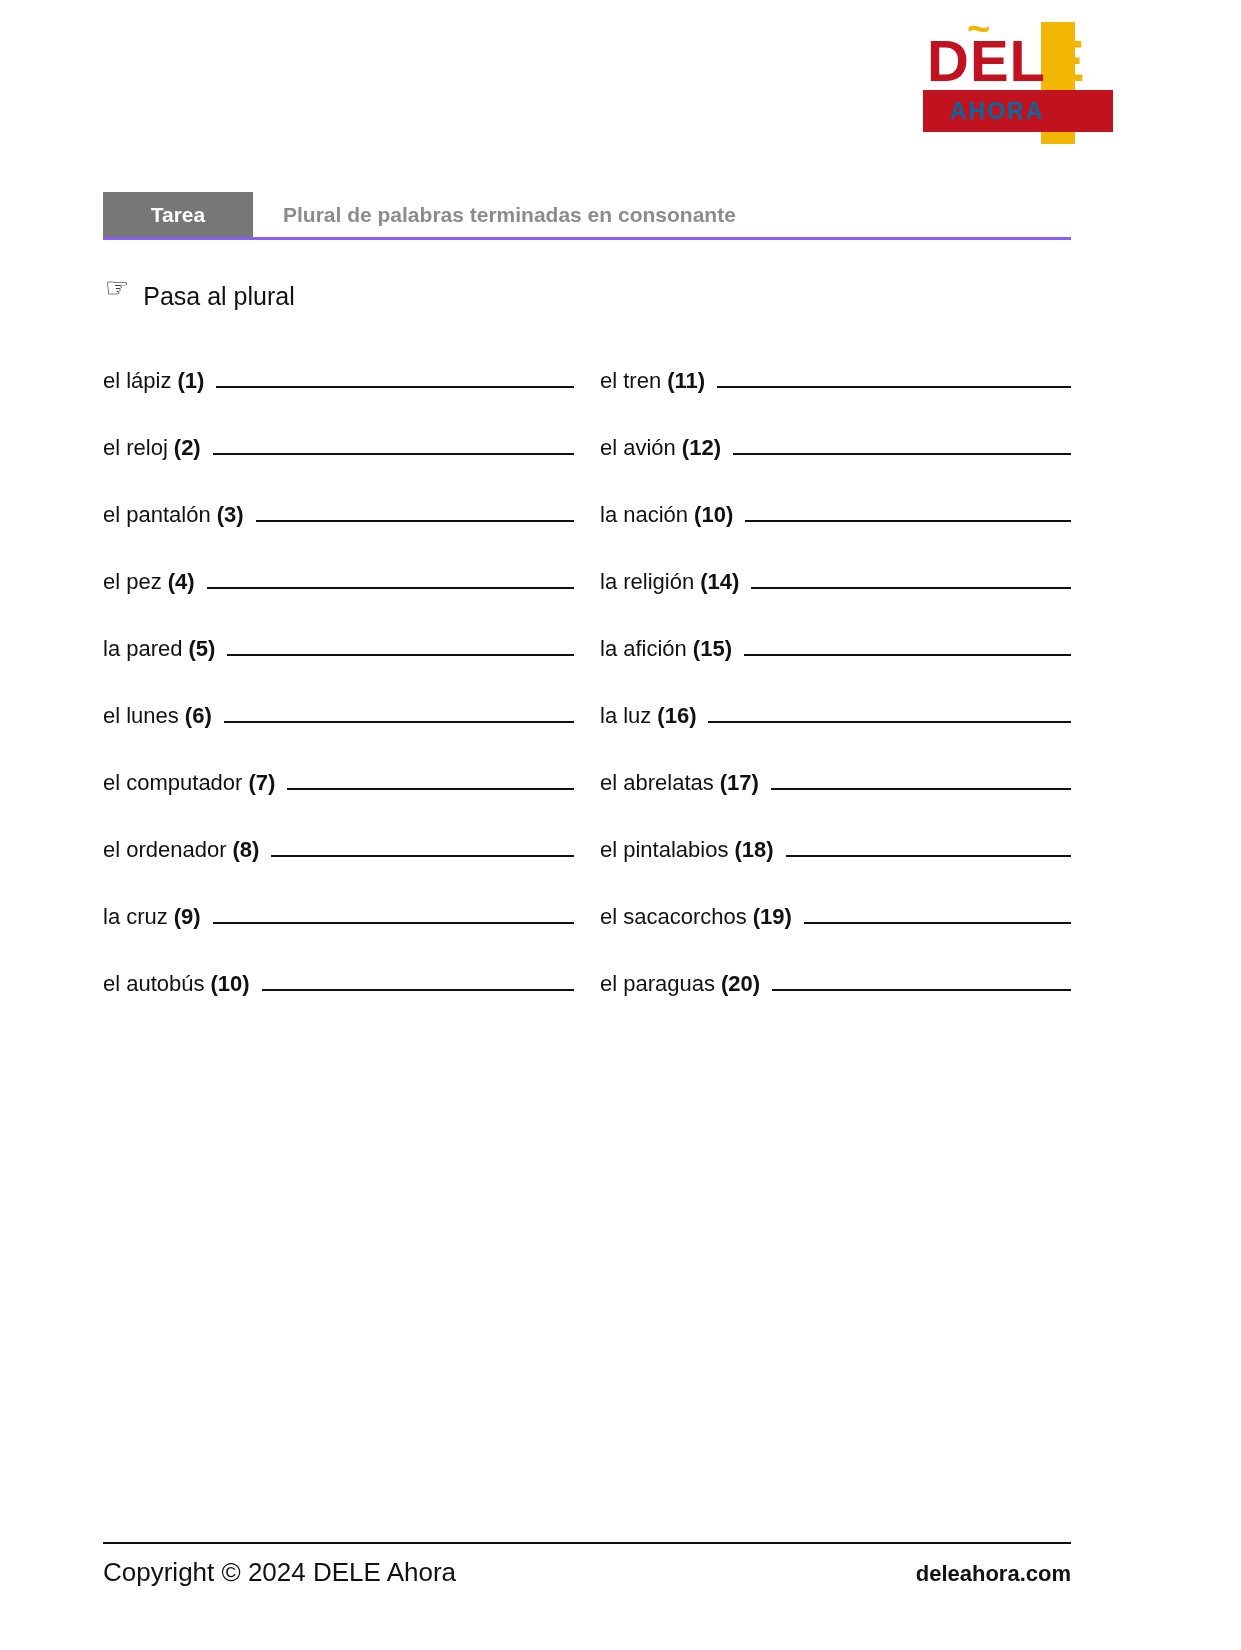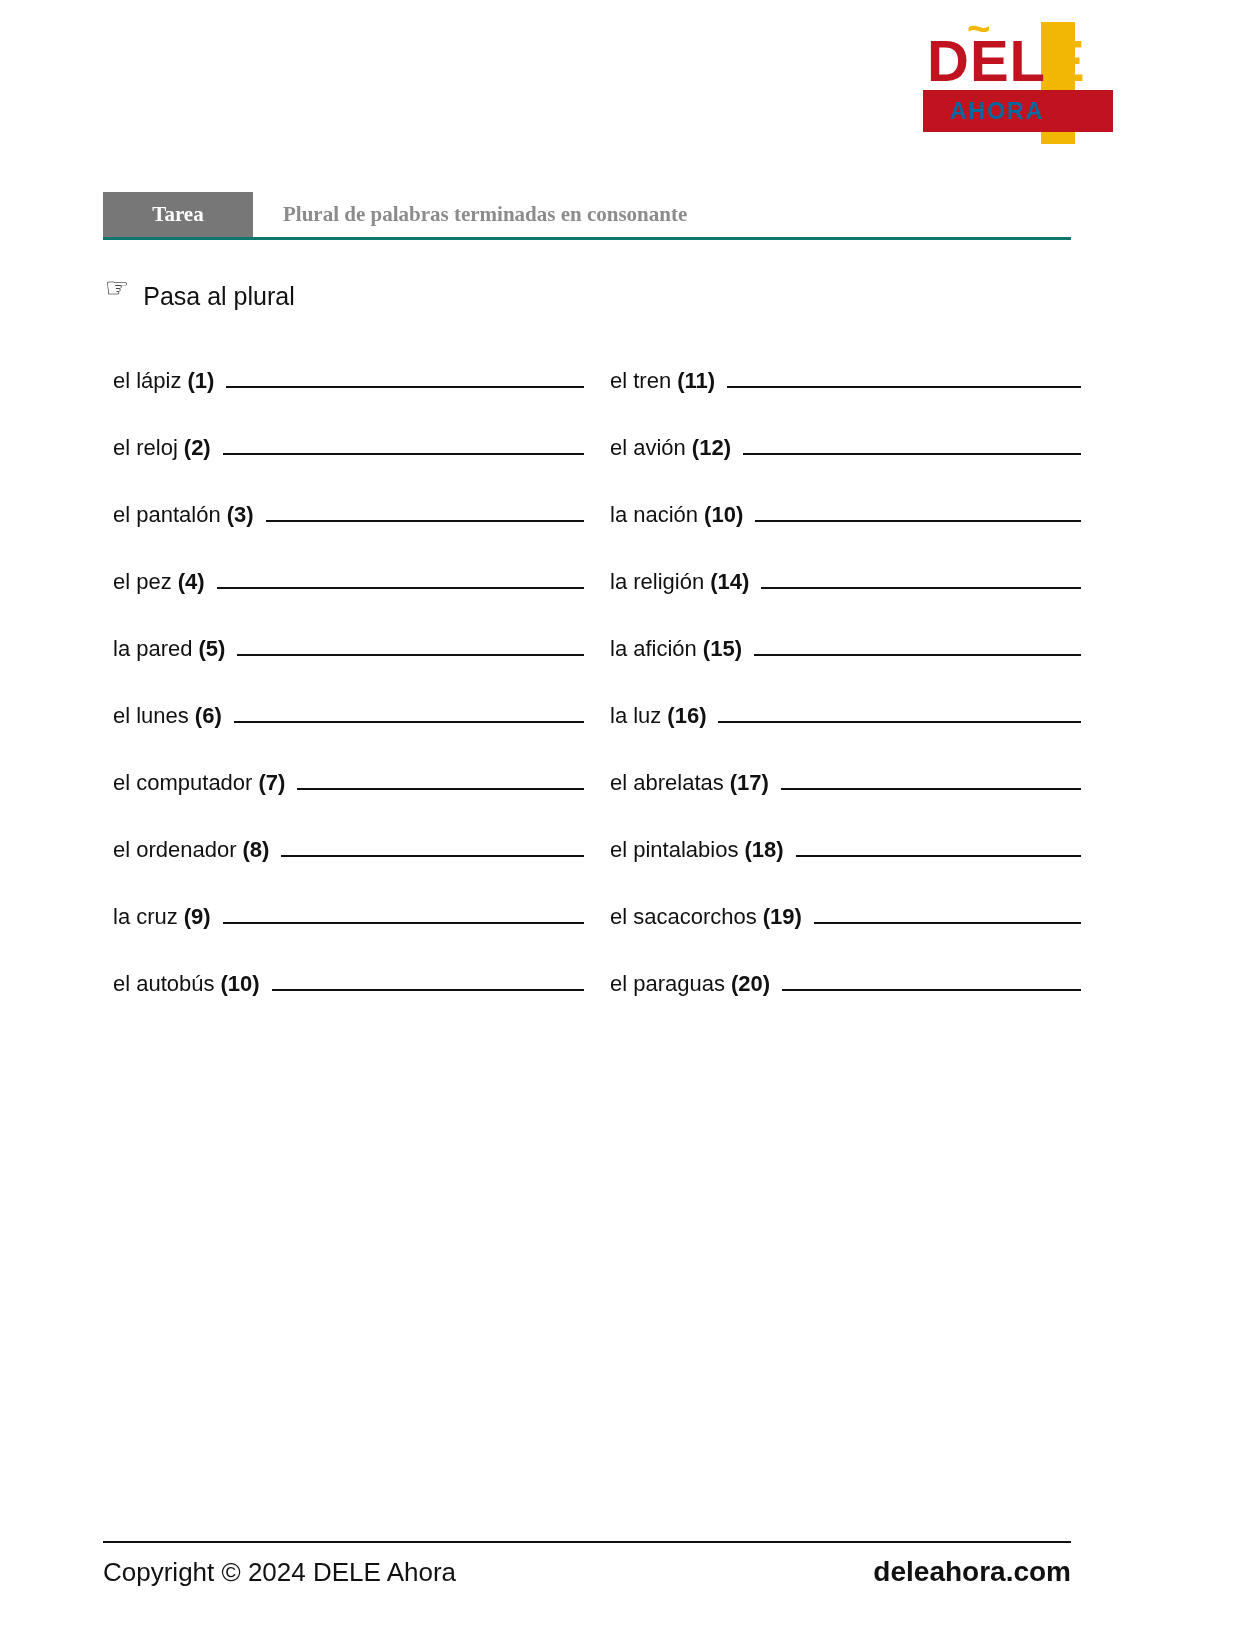--- a/index.html
+++ b/index.html
@@ -87,23 +87,22 @@
     margin-left: 9px;
   }
 
   
   .task-header {
     position: absolute;
     left: 103px;
     top: 192px;
     width: 968px;
     height: 48px;
-    border-bottom: 3px solid #0f766e;
+    border-bottom: 3px solid #8b5cf6;
     box-sizing: border-box;
-    font-family: Liberation Serif, serif;
   }
   .task-badge {
     position: absolute;
     left: 0;
     top: 0;
     width: 150px;
     height: 45px;
     background: #777777;
     color: #ffffff;
     font-size: 21px;
@@ -142,21 +141,21 @@
   .instruction-text {
     font-size: 25px;
     line-height: 30px;
     color: #111111;
     margin-top: 16px;
   }
 
   
   .columns {
     position: absolute;
-    left: 113px;
+    left: 103px;
     top: 368px;
     width: 968px;
     display: flex;
     gap: 26px;
   }
   .column {
     width: 471px;
     display: flex;
     flex-direction: column;
   }
@@ -194,21 +193,21 @@
     padding-top: 13px;
     display: flex;
     justify-content: space-between;
     align-items: baseline;
   }
   .footer-left {
     font-size: 26px;
     color: #111111;
   }
   .footer-right {
-    font-size: 28px;
+    font-size: 22px;
     font-weight: bold;
     color: #111111;
   }
 </style>
 </head>
 <body>
 
 <div class="page">
 
   <div class="logo-area">

